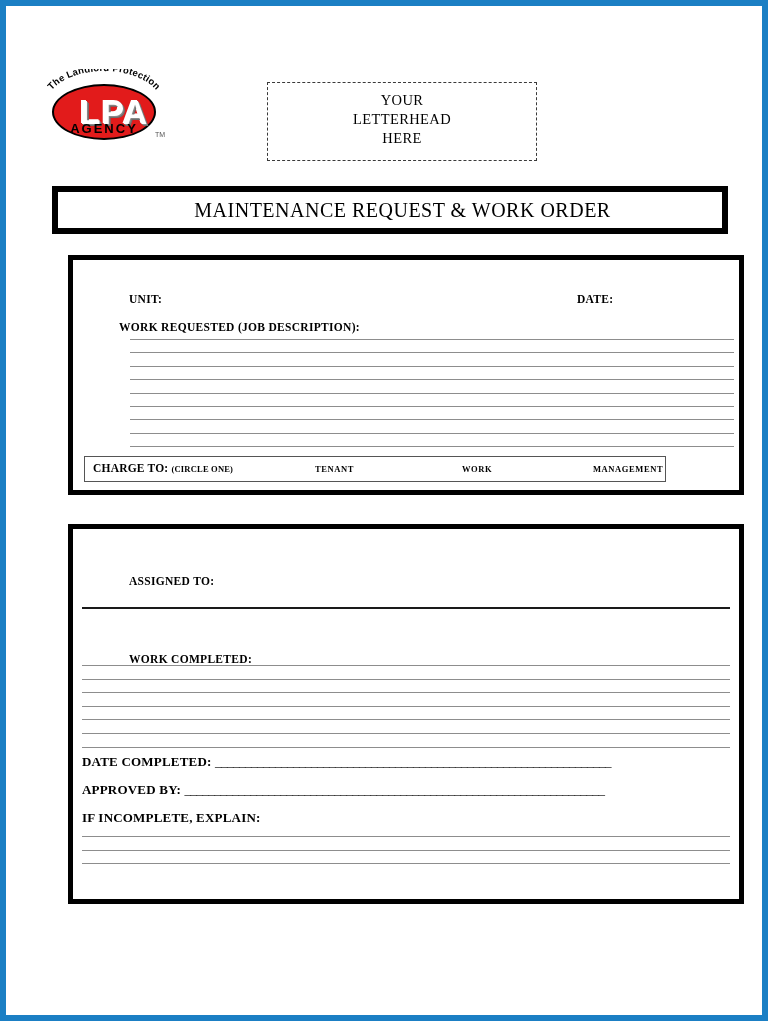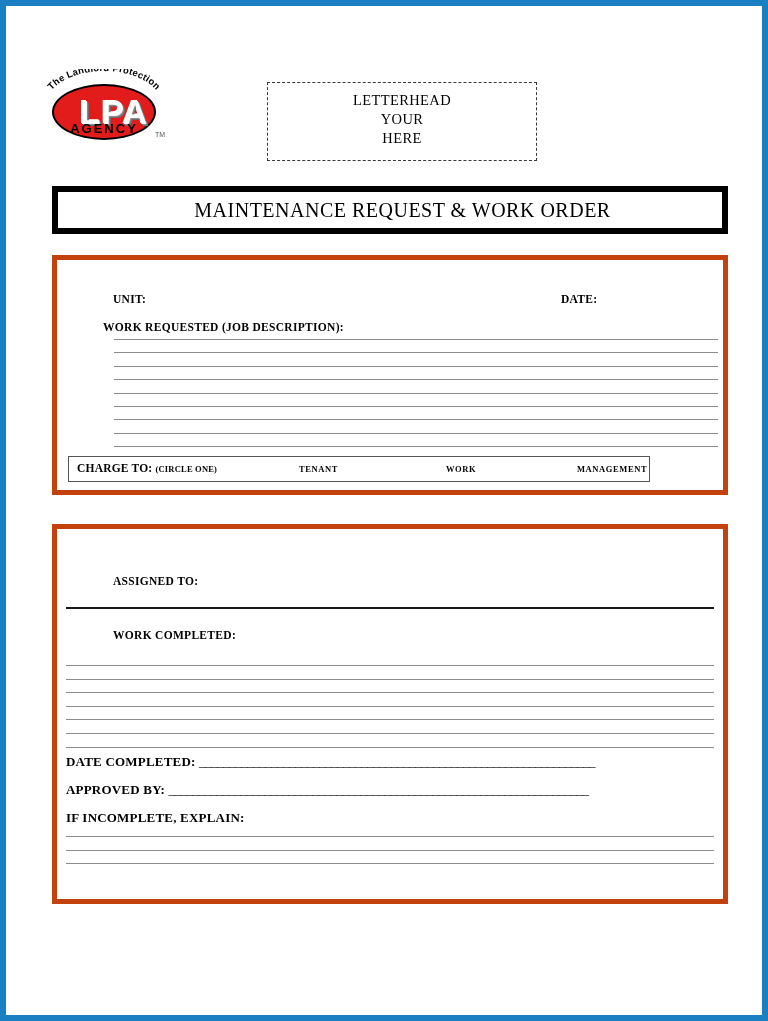--- a/index.html
+++ b/index.html
@@ -146,22 +146,23 @@
     justify-content: center;
     font-size: 20px;
     letter-spacing: 0.5px;
     white-space: nowrap;
   }
 
   
   .section-box {
     position: absolute;
     box-sizing: border-box;
-    border: 5px solid #c2410c;
-    background: #ffffff;
+    border: 5px solid #000000;
+    background: #ffffff;
+    margin-left: 16px;
   }
   #request-section {
     left: 46px;
     top: 249px;
     width: 676px;
     height: 240px;
   }
   #completion-section {
     left: 46px;
     top: 518px;
@@ -174,21 +175,21 @@
     position: absolute;
     font-size: 11.5px;
     font-weight: bold;
     letter-spacing: 0.3px;
     white-space: nowrap;
   }
   #unit-label  { left: 56px;  top: 33px; }
   #date-label  { left: 504px; top: 33px; }
   #work-requested-label { left: 46px; top: 61px; }
   #assigned-to-label { left: 56px; top: 46px; }
-  #work-completed-label { left: 56px; top: 100px; }
+  #work-completed-label { left: 56px; top: 124px; }
 
   
   .rule {
     position: absolute;
     height: 0;
     border-top: 1px solid #8d8d8d;
   }
   .rule-dark {
     position: absolute;
     height: 0;
@@ -270,22 +271,22 @@
             <textPath href="#arcpath" startOffset="50%" text-anchor="middle">The Landlord Protection</textPath>
           </text>
         </svg>
         <div class="logo-oval"></div>
         <div class="logo-lpa">LPA</div>
         <div class="logo-agency">AGENCY</div>
         <div class="logo-tm">TM</div>
       </div>
 
       <div class="letterhead">
+        <div>YOUR</div>
         <div>LETTERHEAD</div>
-        <div>YOUR</div>
         <div>HERE</div>
       </div>
     </div>
 
     <div class="title-bar">
       <div class="title-bar-inner">MAINTENANCE REQUEST &amp; WORK ORDER</div>
     </div>
 
     <div class="section-box" id="request-section">
 

